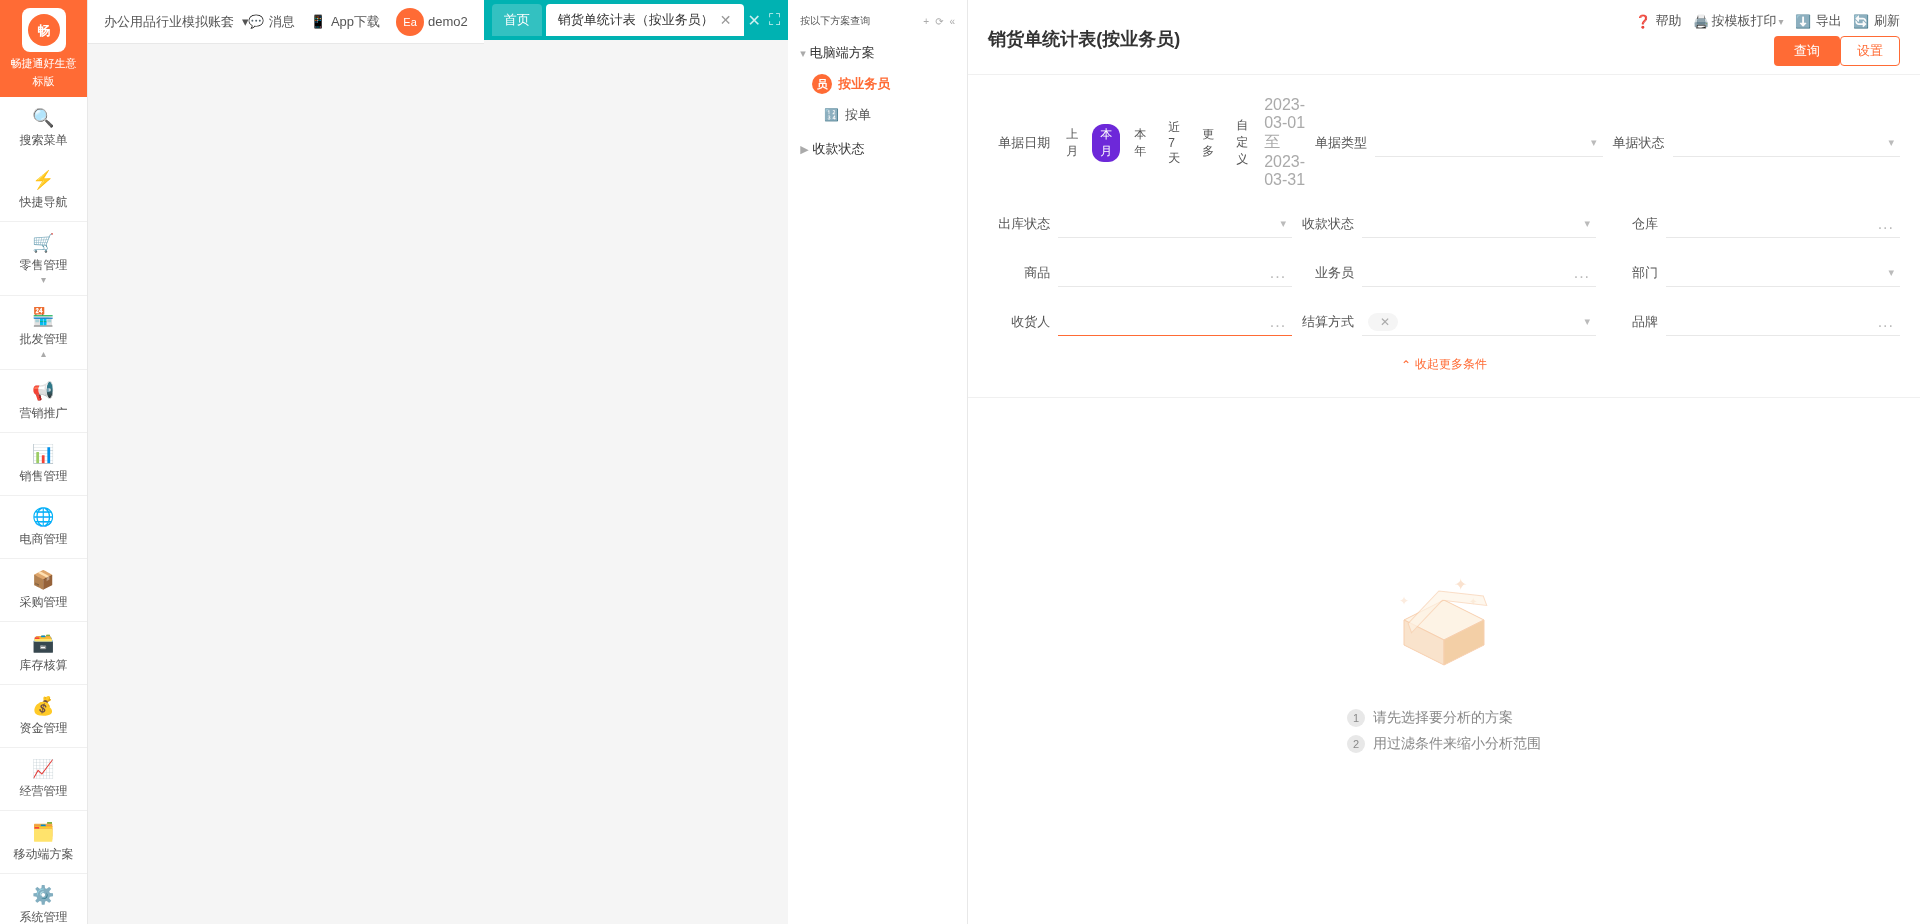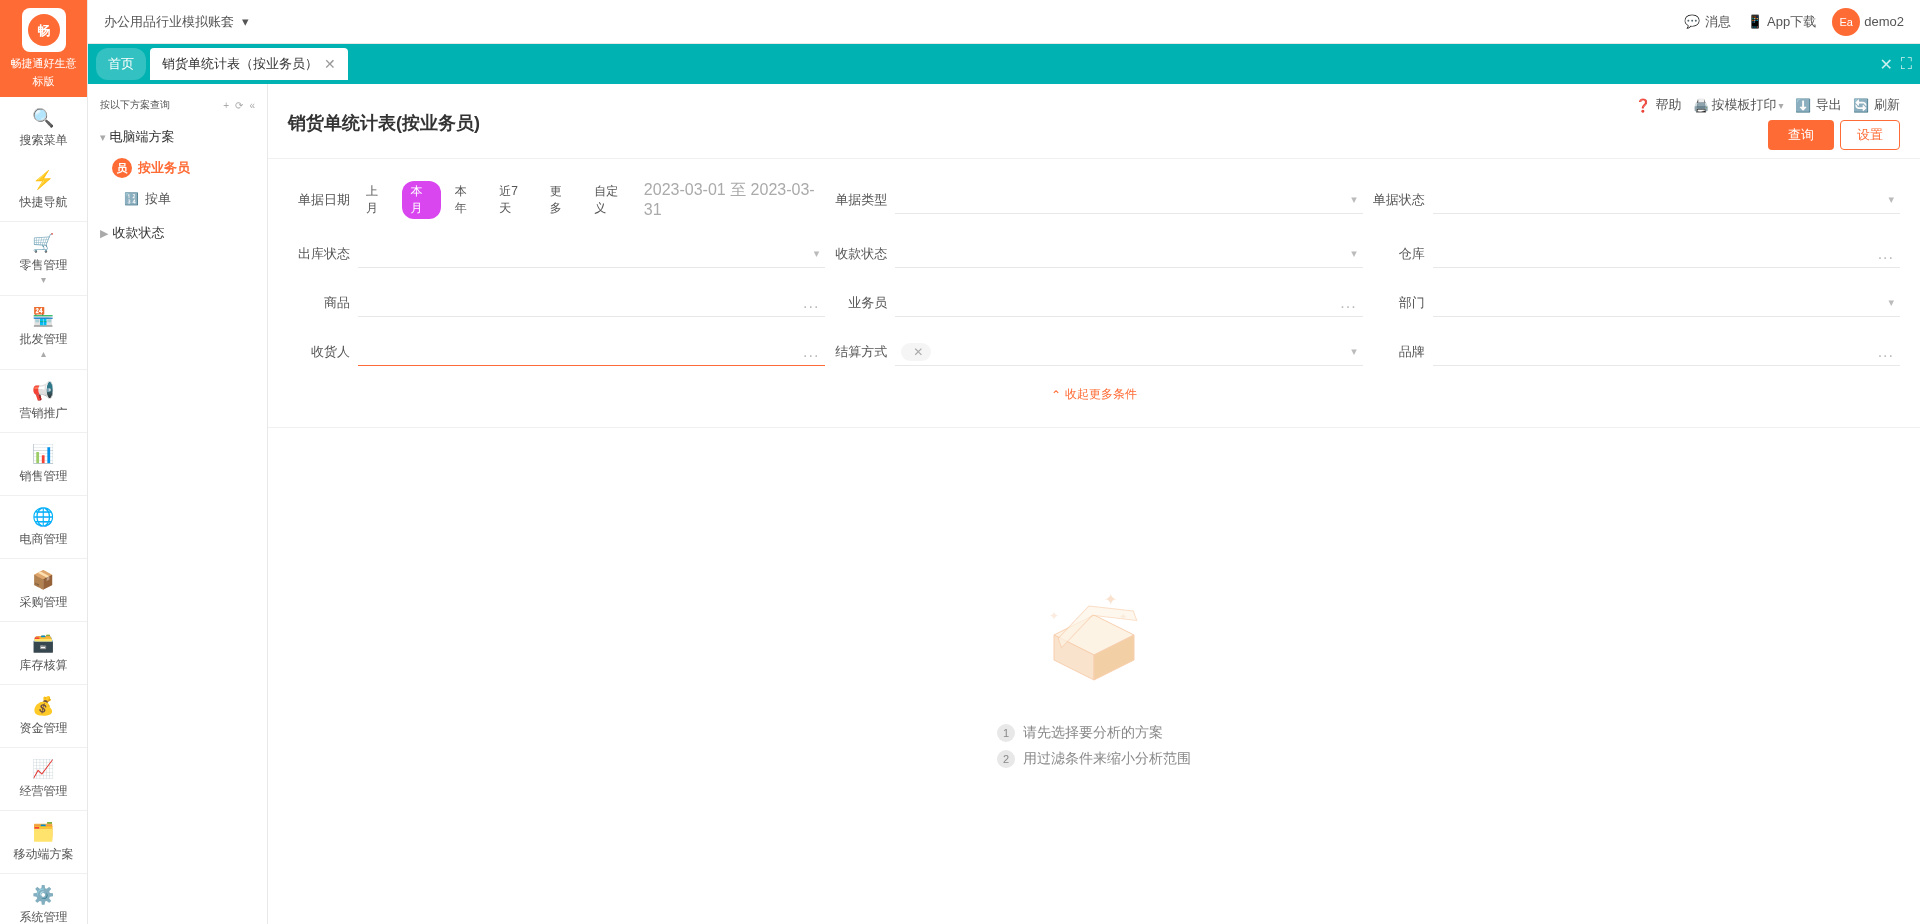--- a/index.html
+++ b/index.html
@@ -9,33 +9,33 @@
     .sidebar { width: 88px; background: #fff; border-right: 1px solid #e8e8e8; display: flex; flex-direction: column; align-items: center; overflow-y: auto; flex-shrink: 0; }
     .sidebar-logo { width: 100%; padding: 8px 4px; display: flex; flex-direction: column; align-items: center; background: #ff6b35; }
     .sidebar-logo-icon { width: 44px; height: 44px; border-radius: 8px; background: #fff; display: flex; align-items: center; justify-content: center; overflow: hidden; }
     .sidebar-logo-icon svg { width: 36px; height: 36px; }
     .sidebar-logo-text { color: #fff; font-size: 11px; margin-top: 4px; text-align: center; line-height: 1.3; }
     .sidebar-menu-item { width: 100%; padding: 10px 4px; display: flex; flex-direction: column; align-items: center; cursor: pointer; color: #555; font-size: 12px; border-bottom: 1px solid #f0f0f0; }
     .sidebar-menu-icon { font-size: 18px; margin-bottom: 3px; }
     .sidebar-search { padding: 10px 4px; display: flex; flex-direction: column; align-items: center; cursor: pointer; color: #555; font-size: 12px; }
 
     
-    .main { flex: 1; display: flex; flex-direction: column; overflow: hidden; }
+    .main { flex: 1; display: flex; flex-direction: row; overflow: hidden; }
 
     
     .top-header { height: 44px; background: #fff; border-bottom: 1px solid #e8e8e8; display: flex; align-items: center; justify-content: space-between; padding: 0 16px; flex-shrink: 0; }
     .top-header-left { display: flex; align-items: center; gap: 8px; color: #555; font-size: 13px; }
     .top-header-right { display: flex; align-items: center; gap: 16px; font-size: 13px; color: #555; }
     .top-header-right-item { display: flex; align-items: center; gap: 4px; cursor: pointer; }
     .avatar { width: 28px; height: 28px; border-radius: 50%; background: #ff6b35; display: flex; align-items: center; justify-content: center; color: #fff; font-size: 11px; overflow: hidden; }
 
     
     .tab-bar { height: 40px; background: #00b2b2; display: flex; align-items: center; padding: 0 8px; flex-shrink: 0; gap: 4px; }
     .tab-item { height: 32px; padding: 0 12px; border-radius: 4px 4px 0 0; display: flex; align-items: center; gap: 6px; font-size: 13px; cursor: pointer; }
-    .tab-item.home { background: rgba(255,255,255,0.2); color: #fff; border-radius: 12px; }
+    .tab-item.home { background: rgba(255,255,255,0.2); color: #fff; }
     .tab-item.active { background: #fff; color: #333; justify-content: flex-end; }
     .tab-item.active .tab-close { color: #999; }
     .tab-close { font-size: 14px; line-height: 1; cursor: pointer; }
     .tab-bar-actions { margin-left: auto; display: flex; align-items: center; gap: 8px; }
     .tab-bar-action-btn { color: #fff; font-size: 16px; cursor: pointer; opacity: 0.8; }
 
     
     .page-content { flex: 1; display: flex; overflow: hidden; background: #f0f0f0; }
 
     
@@ -67,21 +67,21 @@
     .filter-row:last-child { margin-bottom: 0; }
     .filter-item { display: flex; align-items: center; flex: 1; margin-top: 9px; }
     .filter-label { width: 70px; color: #555; font-size: 13px; flex-shrink: 0; text-align: right; padding-right: 8px; }
     .filter-control { flex: 1; border: none; border-bottom: 1px solid #e8e8e8; padding: 4px 6px; font-size: 13px; color: #333; display: flex; align-items: center; justify-content: space-between; cursor: pointer; min-height: 28px; }
     .filter-control.active { border-bottom-color: #ff6b35; }
     .filter-control-placeholder { color: #bbb; }
     .filter-control-arrow { color: #bbb; font-size: 11px; }
     .filter-control-dots { color: #bbb; font-size: 16px; letter-spacing: 1px; }
     .date-tabs { display: flex; align-items: center; gap: 6px; margin-right: 8px; }
     .date-tab { padding: 2px 8px; font-size: 12px; color: #555; cursor: pointer; border-radius: 2px; }
-    .date-tab.active { background: #d946ef; color: #fff; border-radius: 12px; }
+    .date-tab.active { background: #6d28d9; color: #fff; border-radius: 12px; }
     .date-range { font-size: 16px; color: #aaa; }
     .filter-tag { display: flex; align-items: center; gap: 4px; background: #f5f5f5; border-radius: 12px; padding: 2px 8px; font-size: 12px; color: #555; }
     .filter-tag-close { cursor: pointer; color: #aaa; }
 
     
     .collapse-bar { display: flex; justify-content: center; padding: 4px 0 8px; }
     .collapse-btn { display: flex; align-items: center; gap: 4px; color: #ff6b35; font-size: 12px; cursor: pointer; padding: 4px 12px; border-radius: 4px; }
 
     
     .empty-state { flex: 1; display: flex; flex-direction: column; align-items: center; justify-content: center; padding: 40px; }
@@ -269,21 +269,21 @@
             </div>
             <div class="page-title-action">
               <span>⬇️</span>
               <span>导出</span>
             </div>
             <div class="page-title-action">
               <span>🔄</span>
               <span>刷新</span>
             </div>
           </div>
-          <div style="display:flex;gap:6px;">
+          <div style="display:flex;">
             <button class="btn-query">查询</button>
             <button class="btn-set">设置</button>
           </div>
         </div>
       </div>
 
       <div class="filter-area">
 
         <div class="filter-row">
           <div class="filter-item">

